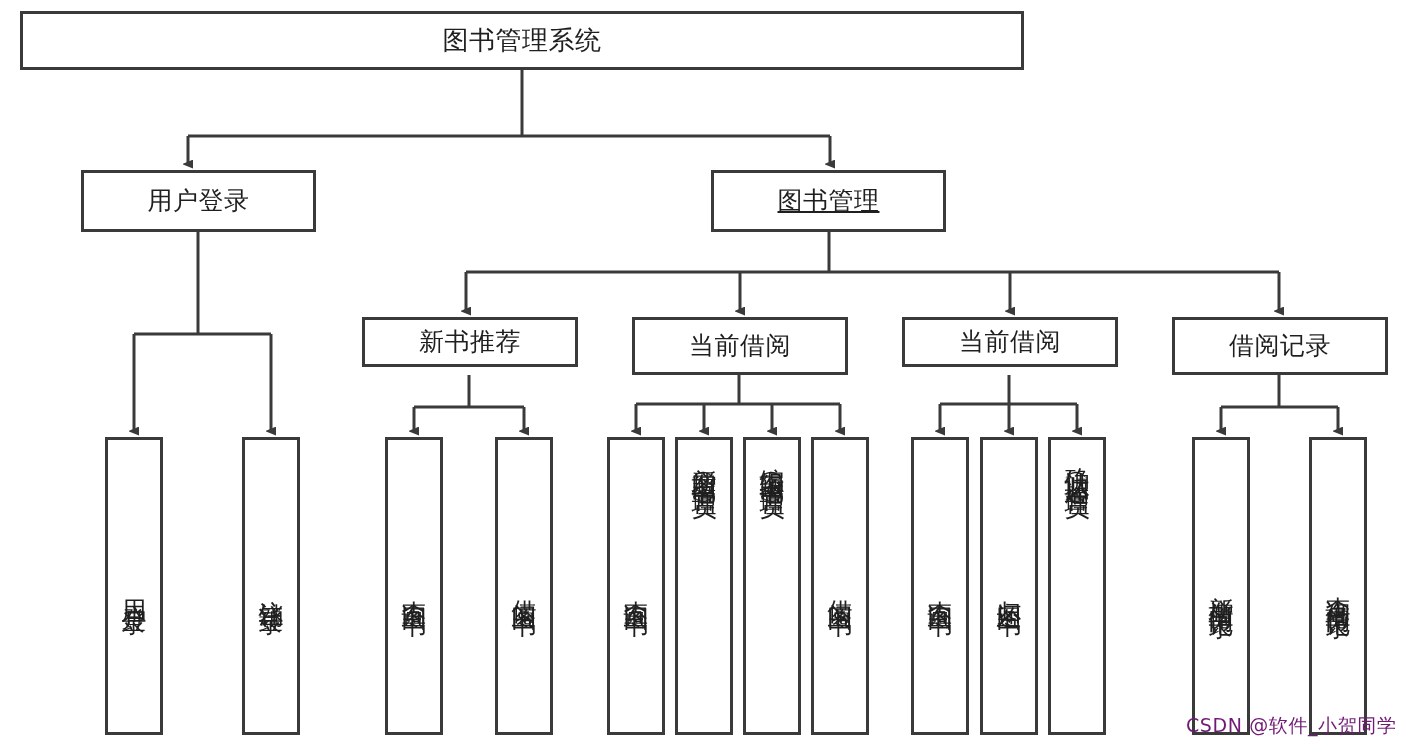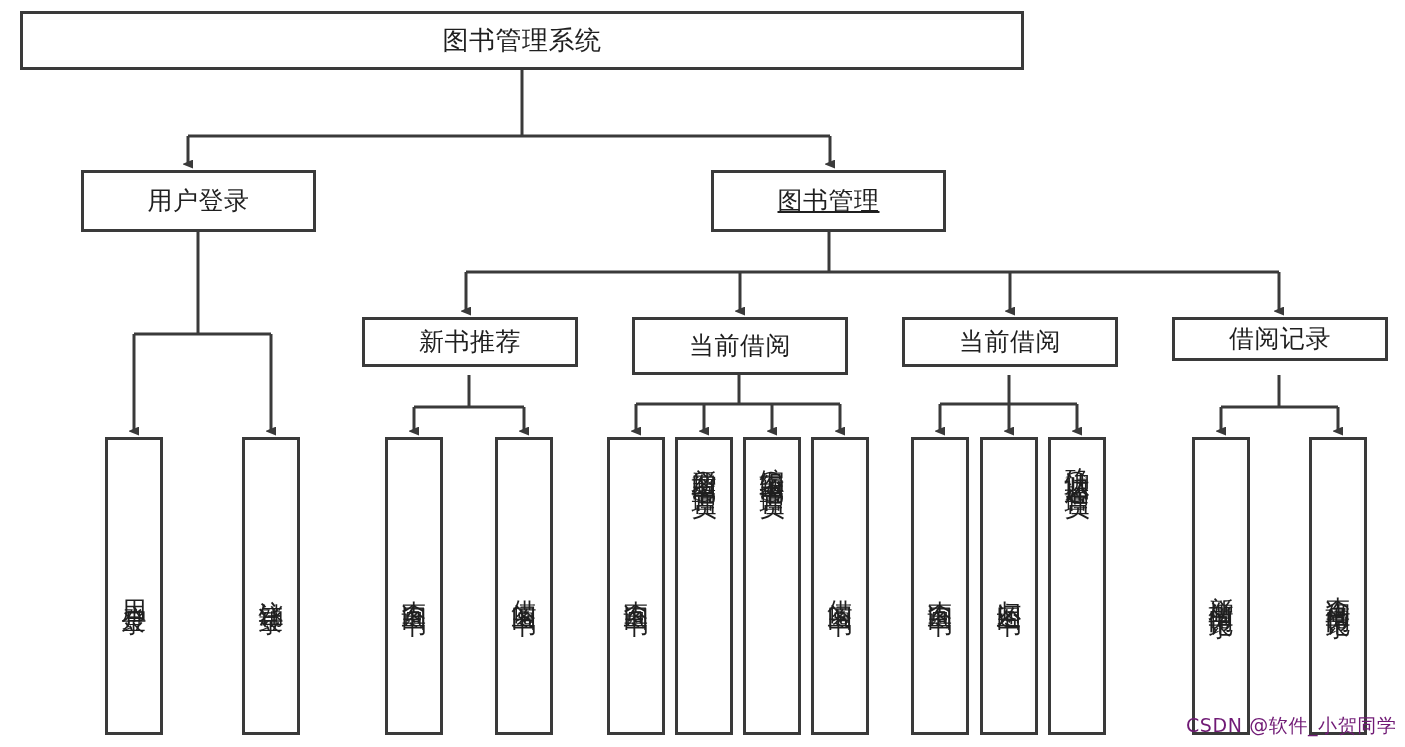--- a/index.html
+++ b/index.html
@@ -157,21 +157,21 @@
   </div>
 
   <div class="node horizontal" style="left:632px; top:317px; width:216px; height:58px;">
     <span class="label">当前借阅</span>
   </div>
 
   <div class="node horizontal" style="left:902px; top:317px; width:216px; height:50px;">
     <span class="label">当前借阅</span>
   </div>
 
-  <div class="node horizontal" style="left:1172px; top:317px; width:216px; height:44px;">
+  <div class="node horizontal" style="left:1172px; top:317px; width:216px; height:58px;">
     <span class="label">借阅记录</span>
   </div>
 
   <div class="node vertical centered" style="left:105px; top:437px; width:58px; height:298px;">
     <span class="label">用户登录</span>
   </div>
 
   <div class="node vertical centered" style="left:242px; top:437px; width:58px; height:298px;">
     <span class="label">注销登录</span>
   </div>

